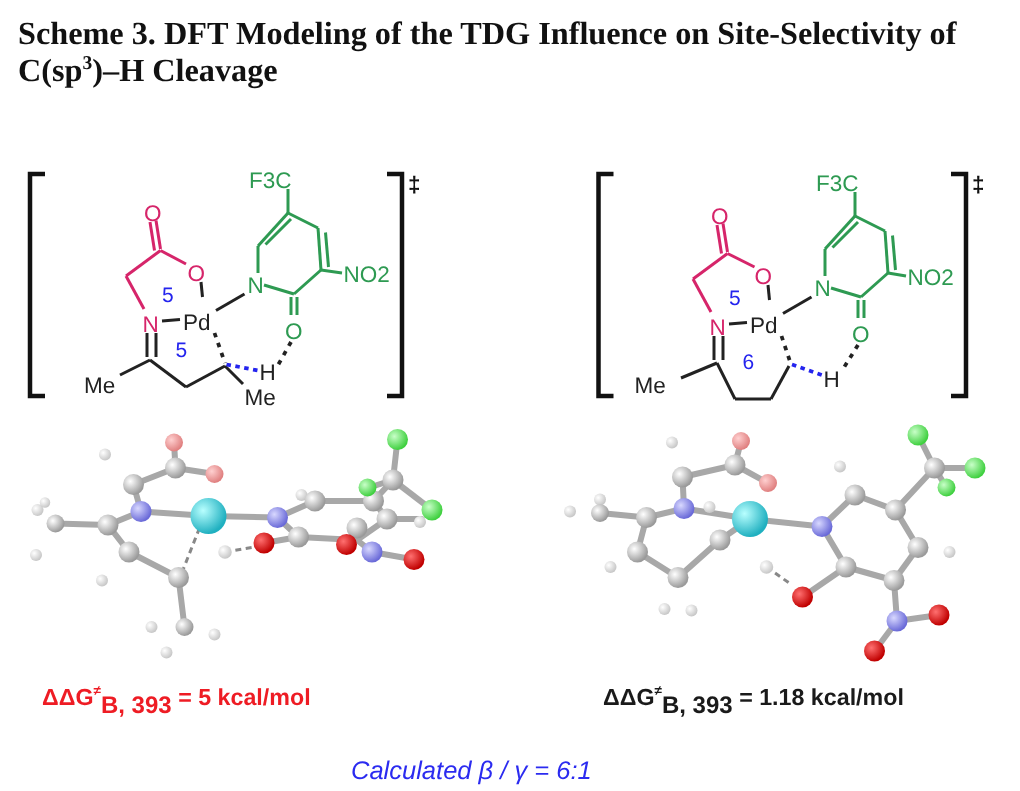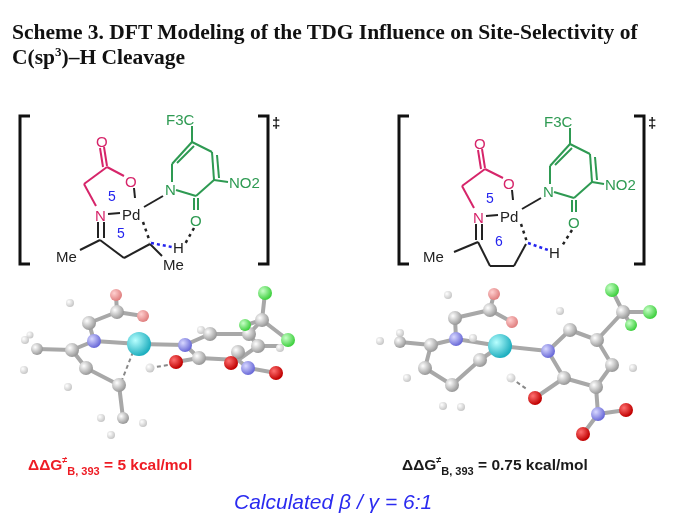--- a/index.html
+++ b/index.html
@@ -1,36 +1,36 @@
 <!DOCTYPE html>
 <html><head>
 <meta charset="utf-8">
 <style>
   html, body { margin: 0; padding: 0; background: #ffffff; }
   body { width: 680px; height: 527px; position: relative; overflow: hidden; }
   .title {
-    position: absolute; left: 12px; top: 20px; width: 660px;
+    position: absolute; left: 12px; top: 10px; width: 660px;
     font-family: "Liberation Serif", "DejaVu Serif", serif;
     font-weight: bold; font-size: 21.5px; line-height: 25px; color: #111;
   }
   .title sup { font-size: 13px; line-height: 0; }
   svg.chem { position: absolute; left: 0; top: 0; }
   .txt { font-family: "Liberation Sans", "DejaVu Sans", sans-serif; }
   .energy {
     position: absolute; font-family: "Liberation Sans", "DejaVu Sans", sans-serif;
     font-weight: bold; font-size: 15.5px; white-space: nowrap;
   }
-  .energy sub { font-size: 11px; vertical-align: -5px; }
+  .energy sub { font-size: 16px; vertical-align: -5px; }
   .energy sup { font-size: 9px; vertical-align: 7px; }
   .energy.left { left: 28px; top: 455px; color: #ee1c24; }
   .energy.right { left: 402px; top: 455px; color: #1a1a1a; }
   .ratio {
-    position: absolute; left: 234px; top: 490px; color: #2b2bf0;
+    position: absolute; left: 234px; top: 504px; color: #2b2bf0;
     font-family: "Liberation Sans", "DejaVu Sans", sans-serif;
-    font-style: italic; font-size: 21px; white-space: nowrap;
+    font-style: italic; font-size: 17px; white-space: nowrap;
   }
 </style>
 </head>
 <body>
 
 <div class="title"><span>Scheme 3. DFT Modeling of the TDG Influence on Site-Selectivity of C(sp</span><sup>3</sup><span>)–H Cleavage</span></div>
 
 <svg class="chem" width="680" height="527" viewBox="0 0 680 527">
   <defs>
     <radialGradient id="gC" cx="35%" cy="35%" r="65%">
@@ -318,15 +318,15 @@
     <circle cx="583" cy="434" r="7" fill="url(#gO)"></circle>
     <circle cx="612" cy="290" r="7" fill="url(#gF)"></circle>
     <circle cx="650" cy="312" r="7" fill="url(#gF)"></circle>
     <circle cx="631" cy="325" r="6" fill="url(#gF)"></circle>
     <circle cx="500" cy="346" r="12" fill="url(#gPd)"></circle>
   </g>
 </svg>
 
 <div class="energy left"><span>ΔΔG</span><sup>≠</sup><sub>B, 393</sub> <span>= 5 kcal/mol</span></div>
 
-<div class="energy right"><span>ΔΔG</span><sup>≠</sup><sub>B, 393</sub> <span>= 0.75 kcal/mol</span></div>
+<div class="energy right"><span>ΔΔG</span><sup>≠</sup><sub>B, 393</sub> <span>= 1.18 kcal/mol</span></div>
 
 <div class="ratio">Calculated β / γ = 6:1</div>
 
 </body></html>

